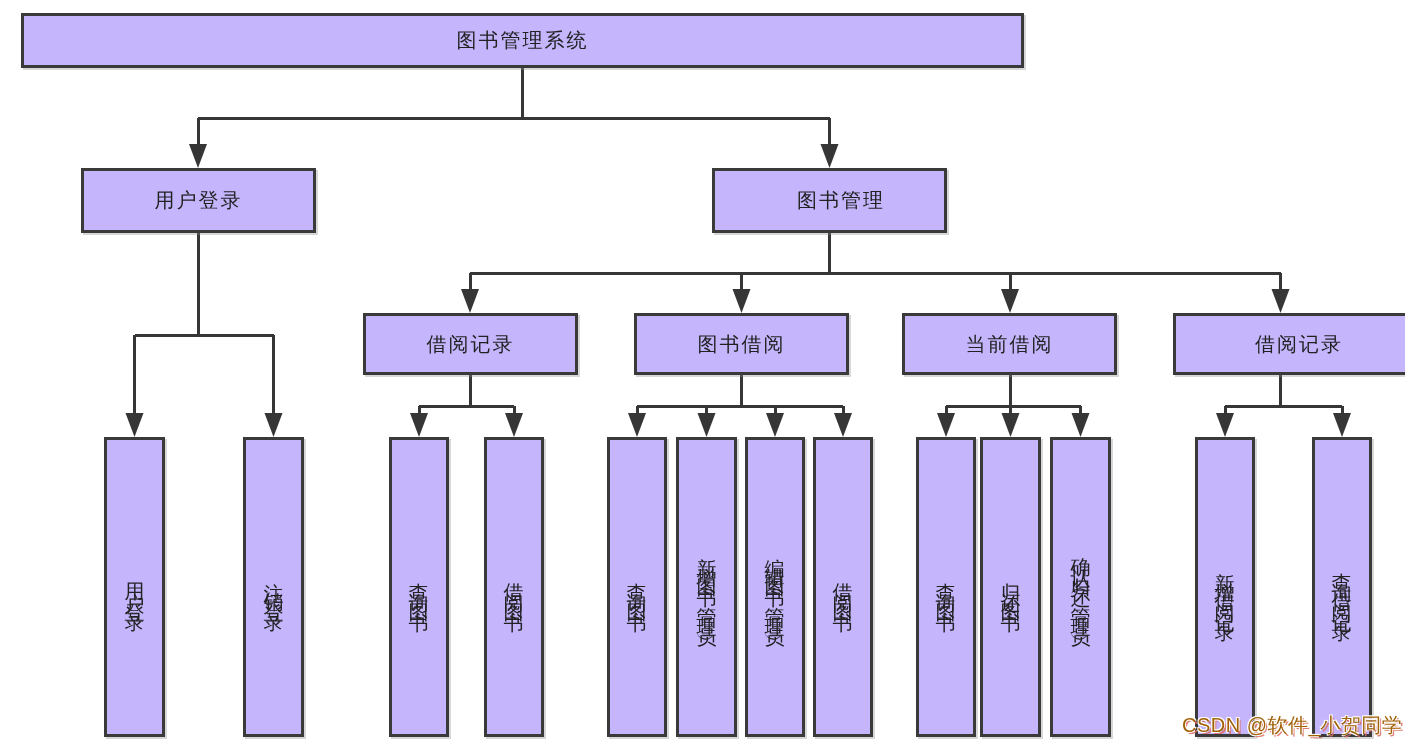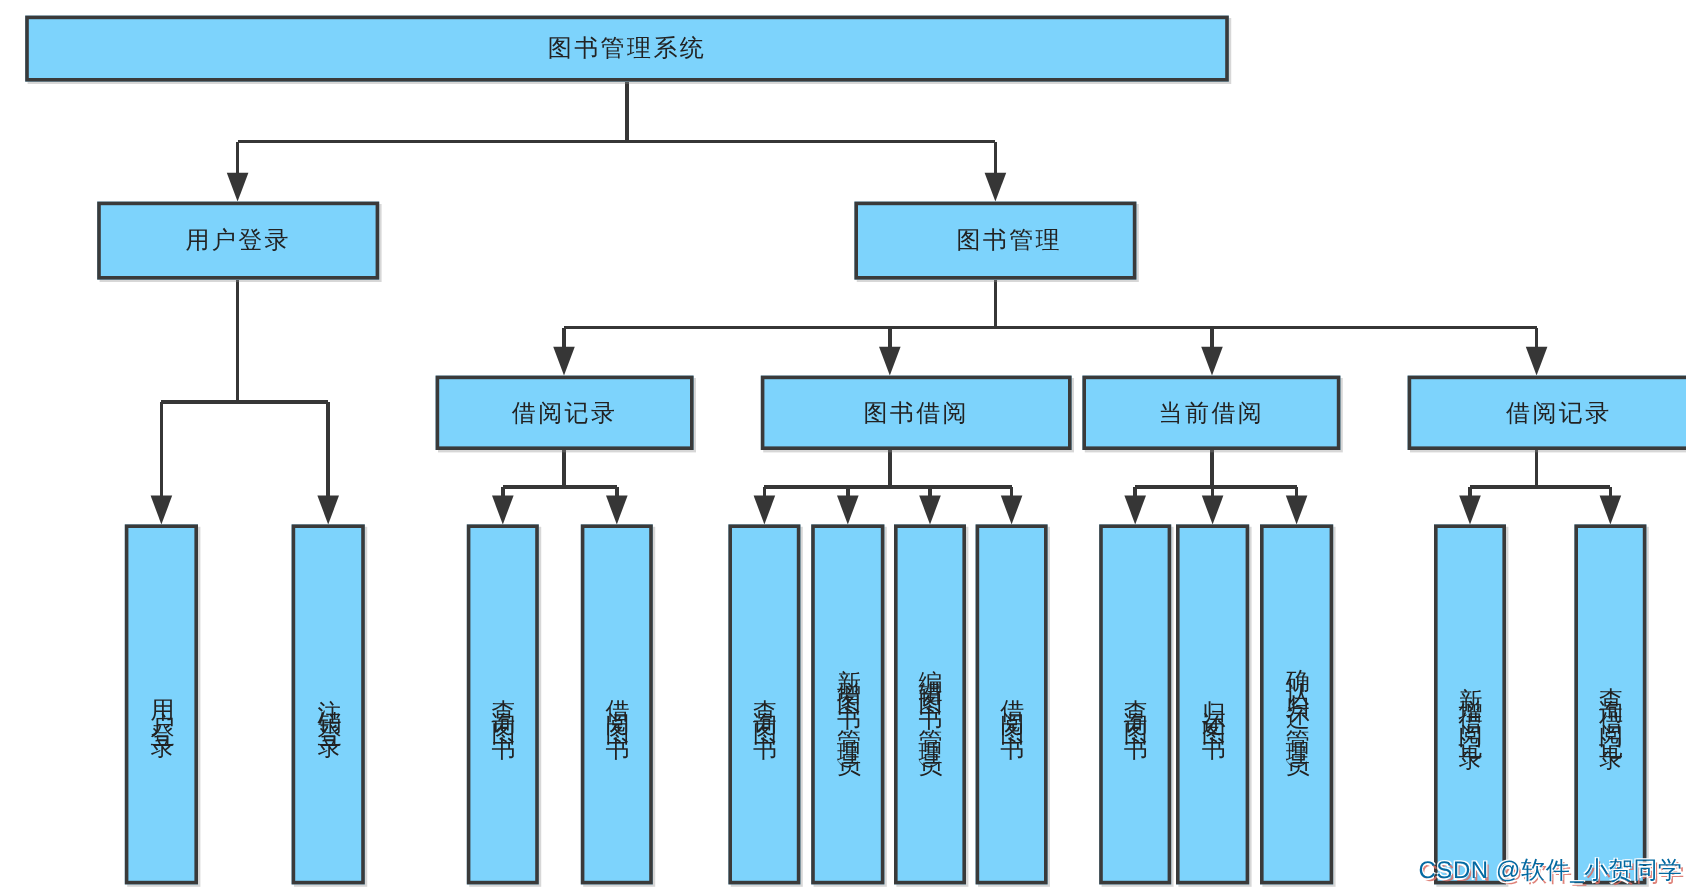--- a/index.html
+++ b/index.html
@@ -12,21 +12,21 @@
     font-family: "Liberation Serif", serif;
   }
   .connectors {
     position: absolute;
     left: 0; top: 0;
     width: 1405px; height: 747px;
   }
   .node {
     position: absolute;
     box-sizing: border-box;
-    background: #7dd3fc;
+    background: #c4b5fd;
     border: 3px solid #3a3a3a;
     color: #222222;
     font-size: 20px;
     box-shadow: 2px 2px 0 rgba(140,140,140,0.35);
   }
   .h {
     display: flex;
     align-items: center;
     justify-content: center;
     letter-spacing: 2px;
@@ -38,21 +38,21 @@
     letter-spacing: 10px;
     line-height: 54px;
   }
   .watermark {
     position: absolute;
     left: 1182px;
     top: 712px;
     z-index: 5;
     font-family: "Liberation Sans", sans-serif;
     font-size: 20px;
-    color: #0369a1;
+    color: #a16207;
     letter-spacing: 0.5px;
     white-space: nowrap;
     text-shadow:
       -1px -1px 0 #ffffff,
        1px -1px 0 #ffffff,
       -1px  1px 0 #ffffff,
        2px  2px 0 rgba(217,108,98,0.85);
   }
 </style>
 </head>
@@ -99,21 +99,21 @@
       <polygon points="1333,413 1351,413 1342,437"></polygon>
     </g>
   </svg>
 
   <div class="node h" style="left:21px; top:13px; width:1003px; height:55px;">图书管理系统</div>
 
   <div class="node h" style="left:81px; top:168px; width:235px; height:65px;">用户登录</div>
   <div class="node h" style="left:712px; top:168px; width:235px; height:65px;padding-left:23px;">图书管理</div>
 
   <div class="node h" style="left:363px; top:313px; width:215px; height:62px;">借阅记录</div>
-  <div class="node h" style="left:634px; top:313px; width:259px; height:62px;">图书借阅</div>
+  <div class="node h" style="left:634px; top:313px; width:215px; height:62px;">图书借阅</div>
   <div class="node h" style="left:902px; top:313px; width:215px; height:62px;">当前借阅</div>
   <div class="node h" style="left:1173px; top:313px; width:252px; height:62px;">借阅记录</div>
 
   <div class="node v" style="left:104px; top:437px; width:61px; height:300px;">用户登录</div>
   <div class="node v" style="left:243px; top:437px; width:61px; height:300px;">注销登录</div>
 
   <div class="node v" style="left:389px; top:437px; width:60px; height:300px;">查询图书</div>
   <div class="node v" style="left:484px; top:437px; width:60px; height:300px;">借阅图书</div>
 
   <div class="node v" style="left:607px; top:437px; width:60px; height:300px;">查询图书</div>

